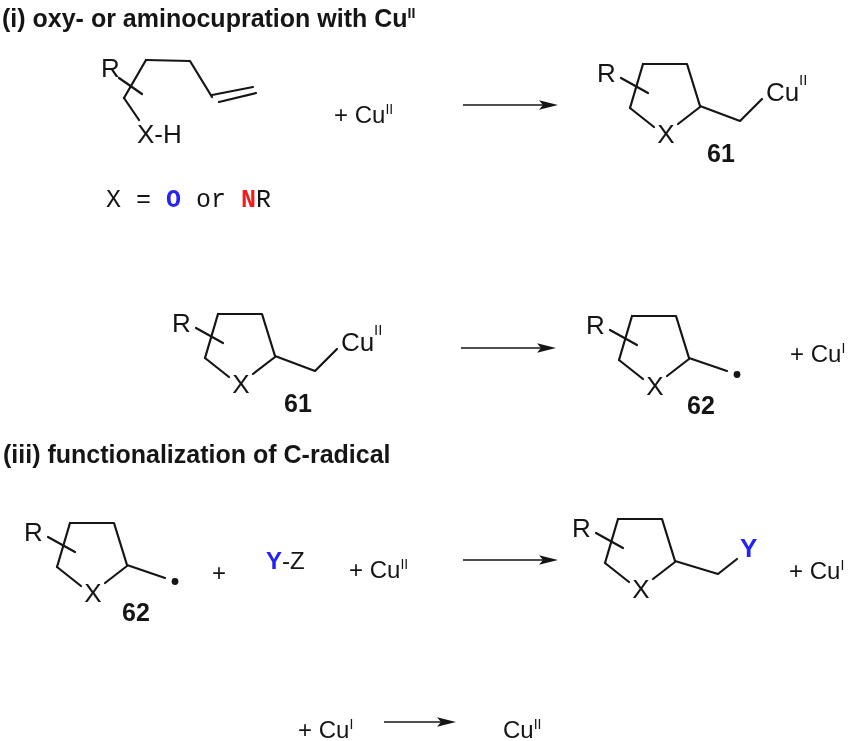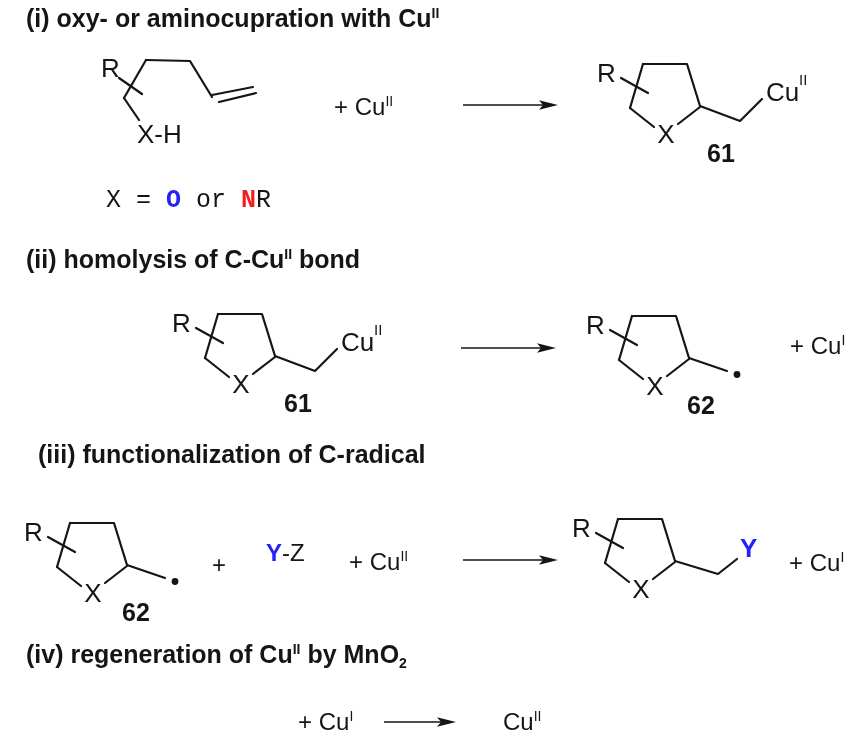--- a/index.html
+++ b/index.html
@@ -1,21 +1,21 @@
 <!DOCTYPE html>
 <html><head>
 <meta charset="utf-8">
 <style>
   html,body{margin:0;padding:0;background:#ffffff;}
   .canvas{
     position:relative;width:851px;height:741px;background:#ffffff;
     font-family:"Liberation Sans", sans-serif;color:#151515;overflow:hidden;
   }
-  .hdr{position:absolute;font-weight:bold;font-size:25px;white-space:nowrap;letter-spacing:0px;margin-left:24px;}
-  .formula{position:absolute;font-size:24px;white-space:nowrap;}
+  .hdr{position:absolute;font-weight:bold;font-size:25px;white-space:nowrap;letter-spacing:0px;}
+  .formula{position:absolute;font-size:24px;white-space:nowrap;margin-top:8px;}
   .xdef{position:absolute;font-size:25px;white-space:nowrap;font-family:Liberation Mono, monospace;}
   .s{font-size:14px;position:relative;top:-9px;}          
   .b{font-size:14px;position:relative;top:5px;}           
   .blue{color:#2323f5;font-weight:bold;}
   .red{color:#f21d1d;font-weight:bold;}
   svg.struct,svg.arrow{position:absolute;overflow:visible;}
   .bond{stroke:#151515;stroke-width:2.2;fill:none;stroke-linecap:round;stroke-linejoin:round;}
   .atom{font-family:"Liberation Sans", sans-serif;font-size:26px;fill:#151515;}
   .yatom{font-family:"Liberation Sans", sans-serif;font-size:26px;fill:#2323f5;font-weight:bold;}
   .svgsup{font-family:"Liberation Sans", sans-serif;font-size:15px;fill:#151515;}
@@ -58,21 +58,20 @@
     <path class="bond" d="M48,9 L35,53"></path>
     <path class="bond" d="M35,53 L59,72"></path>
     <path class="bond" d="M83,69 L105,52"></path>
     <text class="atom" x="71" y="88" text-anchor="middle">X</text>
     <path class="bond" d="M105,51 L145,66 L167,44"></path>
     <text class="atom" x="171" y="46">Cu</text>
     <text class="svgsup" x="204" y="30">II</text>
     <text class="cnum" x="112" y="107">61</text>
   </svg>
 
-  <div class="hdr" style="left:2px;top:245px"><span>(ii) homolysis of C-Cu</span><span class="s">II</span><span> bond</span></div>
 
   <svg class="struct" style="left:170px;top:305px" width="220" height="115" viewBox="0 0 220 115">
     <text class="atom" x="2" y="27">R</text>
     <path class="bond" d="M26,23 L53,38"></path>
     <path class="bond" d="M48,9 L92,9 L105,51"></path>
     <path class="bond" d="M48,9 L35,53"></path>
     <path class="bond" d="M35,53 L59,72"></path>
     <path class="bond" d="M83,69 L105,52"></path>
     <text class="atom" x="71" y="88" text-anchor="middle">X</text>
     <path class="bond" d="M105,51 L145,66 L167,44"></path>
@@ -94,21 +93,21 @@
     <path class="bond" d="M35,53 L59,72"></path>
     <path class="bond" d="M83,69 L105,52"></path>
     <text class="atom" x="71" y="88" text-anchor="middle">X</text>
     <path class="bond" d="M105,51 L143,64"></path>
     <circle class="dot" cx="153" cy="67.5" r="3.4"></circle>
     <text class="cnum" x="103" y="107">62</text>
   </svg>
 
   <div class="formula" style="left:790px;top:332px"><span>+ Cu</span><span class="s">I</span></div>
 
-  <div class="hdr" style="left:14px;top:440px"><span>(iii) functionalization of C-radical</span><span class="s"></span><span></span></div>
+  <div class="hdr" style="left:3px;top:440px"><span>(iii) functionalization of C-radical</span><span class="s"></span><span></span></div>
 
   <svg class="struct" style="left:22px;top:514px" width="220" height="115" viewBox="0 0 220 115">
     <text class="atom" x="2" y="27">R</text>
     <path class="bond" d="M26,23 L53,38"></path>
     <path class="bond" d="M48,9 L92,9 L105,51"></path>
     <path class="bond" d="M48,9 L35,53"></path>
     <path class="bond" d="M35,53 L59,72"></path>
     <path class="bond" d="M83,69 L105,52"></path>
     <text class="atom" x="71" y="88" text-anchor="middle">X</text>
     <path class="bond" d="M105,51 L143,64"></path>
@@ -134,21 +133,20 @@
     <path class="bond" d="M48,9 L35,53"></path>
     <path class="bond" d="M35,53 L59,72"></path>
     <path class="bond" d="M83,69 L105,52"></path>
     <text class="atom" x="71" y="88" text-anchor="middle">X</text>
     <path class="bond" d="M105,51 L148,64 L167,49"></path>
     <text class="yatom" x="170" y="47">Y</text>
   </svg>
 
   <div class="formula" style="left:789px;top:549px"><span>+ Cu</span><span class="s">I</span></div>
 
-  <div class="hdr" style="left:2px;top:640px"><span>(iv) regeneration of Cu</span><span class="s">II</span><span> by MnO</span><span class="b">2</span></div>
 
   <div class="formula" style="left:232px;top:736px"><span>MnO</span><span class="b">2</span></div>
 
   <div class="formula" style="left:298px;top:708px"><span>+ Cu</span><span class="s">I</span></div>
 
   <svg class="arrow" style="left:384px;top:714px" width="72" height="16" viewBox="0 0 72 16">
     <line class="aline" x1="0" y1="8" x2="57" y2="8"></line>
     <polygon class="ahead" points="72,8 53,3.2 57,8 53,12.8"></polygon>
   </svg>
 

